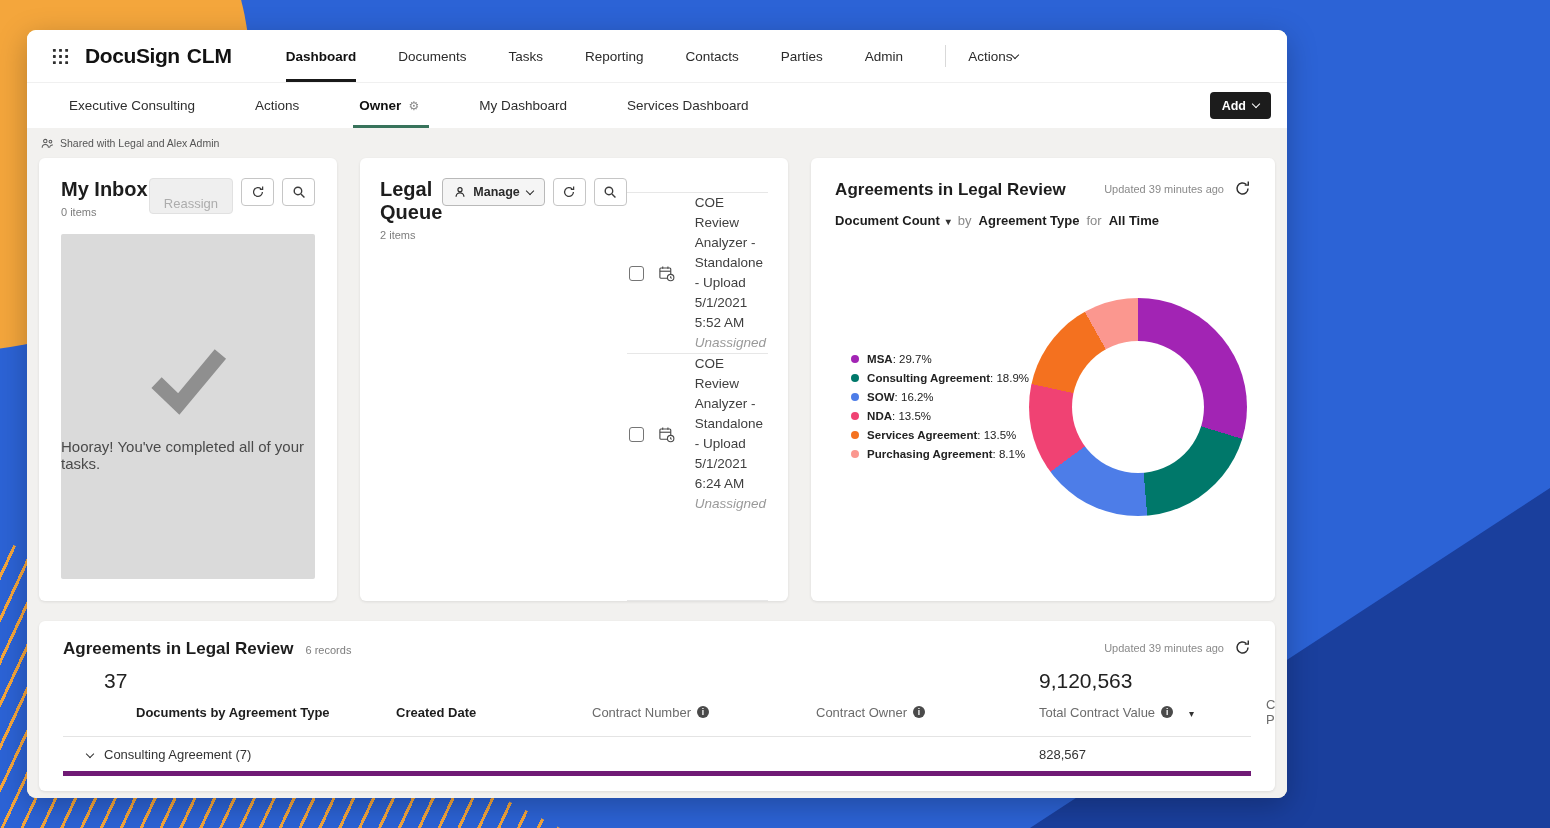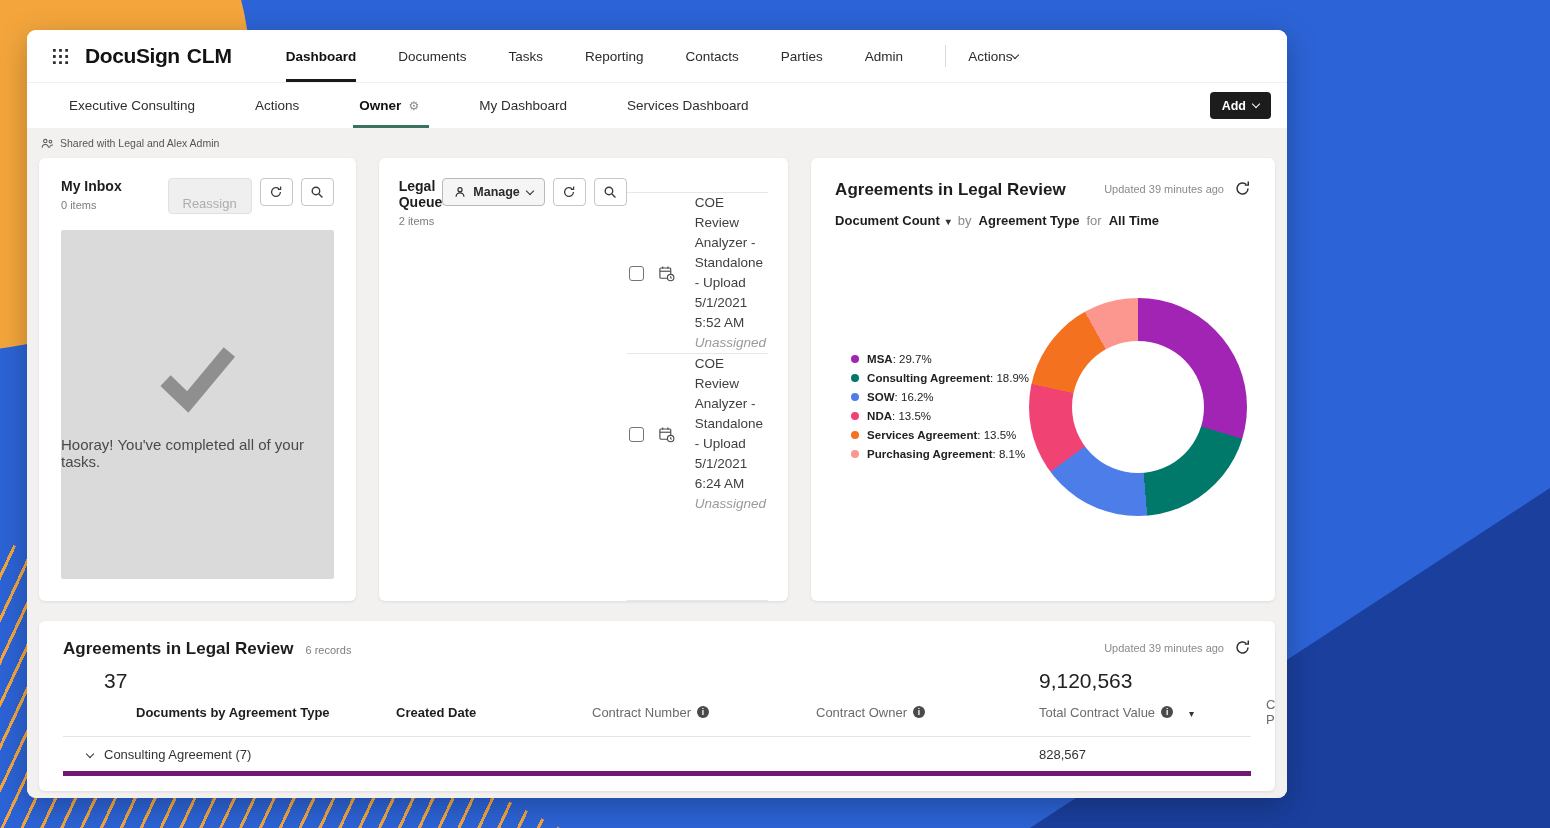--- a/index.html
+++ b/index.html
@@ -49,21 +49,21 @@
              background:#1c1c1c; color:#fff; border:none; border-radius:4px; font-size:12.5px; font-weight:600; cursor:pointer; font-family:inherit; }
 
   
   .content { flex:1; background:#F2F1EF; padding:0 12px; display:flex; flex-direction:column; overflow:hidden; }
   .shared-bar { height:30px; flex:none; display:flex; align-items:center; gap:6px; padding-left:2px;
                 font-size:10.5px; color:#555; }
 
   .cards-row { flex:none; height:443px; display:flex; gap:23px; }
   .card { background:#fff; border-radius:6px; box-shadow:0 1px 3px rgba(0,0,0,.09); }
 
-  .card-title { font-size:14px; font-weight:700; color:#1d1d1d; }
+  .card-title { font-size:20px; font-weight:700; color:#1d1d1d; }
   .card-title.lg { font-size:17px; }
   .count { font-size:11px; color:#7d7d7d; margin-top:5px; }
 
   
   .inbox-card { flex:1; padding:20px 22px 22px; display:flex; flex-direction:column; }
   .card-head { display:flex; justify-content:space-between; align-items:flex-start; }
   .head-actions { display:flex; gap:8px; }
   .btn-disabled { height:28px; padding:17px 14px; border:1px solid #e1e1e1; border-radius:4px; background:#efefef;
                   color:#adadad; font-size:13px; font-family:inherit; cursor:default; }
   .icon-btn { width:33px; height:28px; border:1px solid #c6c6c6; border-radius:4px; background:#fff;

